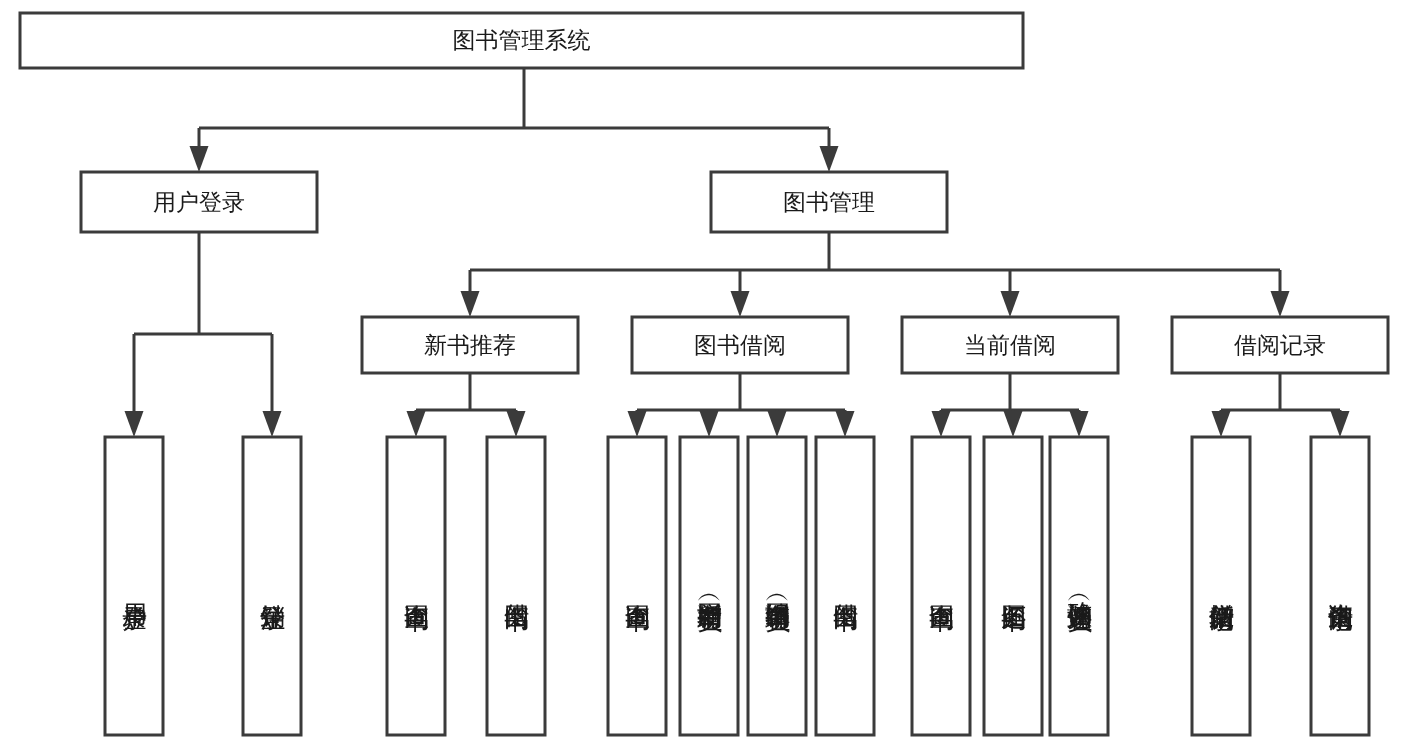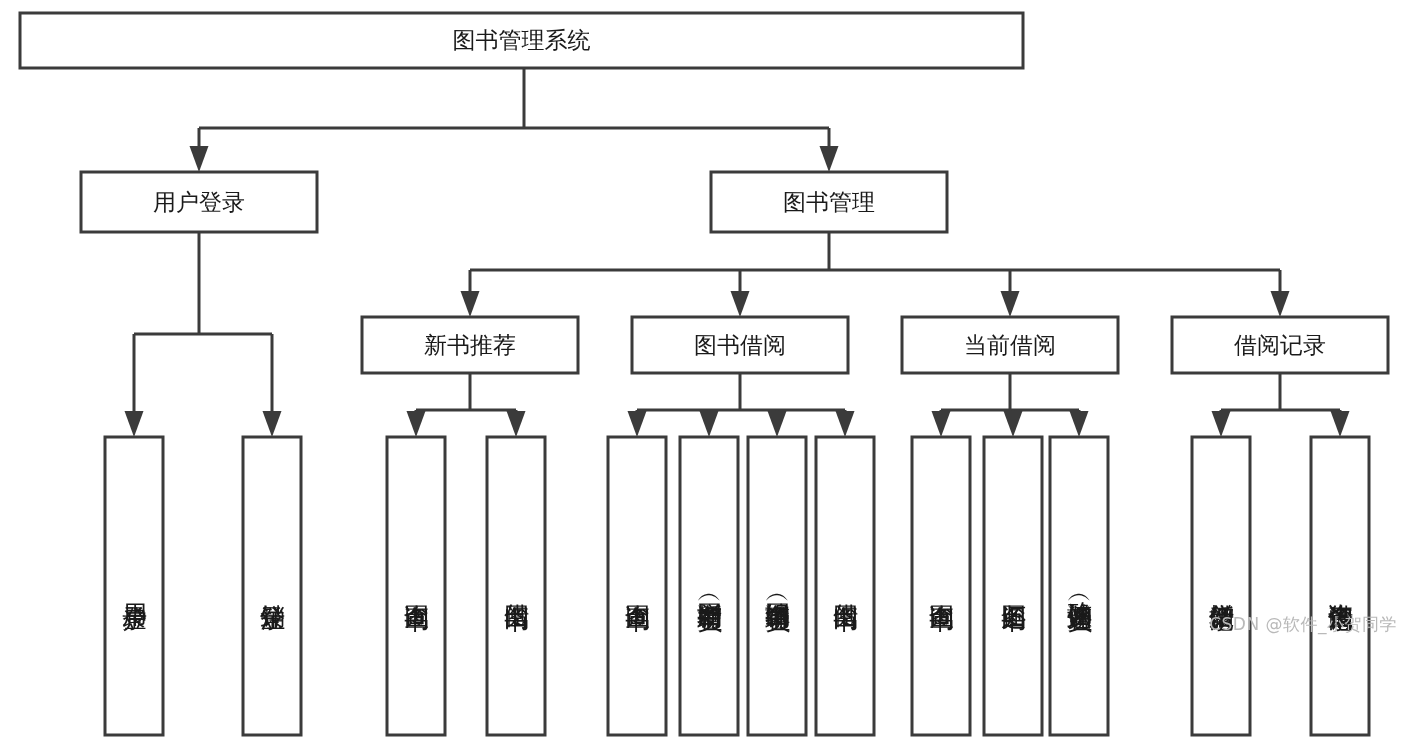--- a/index.html
+++ b/index.html
@@ -214,15 +214,14 @@
       <div class="leaf-label" style="left: 680px; top: 437px; width: 58px; height: 298px;">新增图书（管理员）</div>
       <div class="leaf-label" style="left: 748px; top: 437px; width: 58px; height: 298px;">编辑图书（管理员）</div>
       <div class="leaf-label" style="left: 816px; top: 437px; width: 58px; height: 298px;">借阅图书</div>
       <div class="leaf-label" style="left: 912px; top: 437px; width: 58px; height: 298px;">查询图书</div>
       <div class="leaf-label" style="left: 984px; top: 437px; width: 58px; height: 298px;">归还图书</div>
       <div class="leaf-label" style="left: 1050px; top: 437px; width: 58px; height: 298px;">确认归还（管理员）</div>
       <div class="leaf-label" style="left: 1192px; top: 437px; width: 58px; height: 298px;">新增借阅记录</div>
       <div class="leaf-label" style="left: 1311px; top: 437px; width: 58px; height: 298px;">查询借阅记录</div>
     </div>
 
-  <div class="watermark">CSDN @软件_小贺同学</div>
 
 </div>
 
 </body></html>

